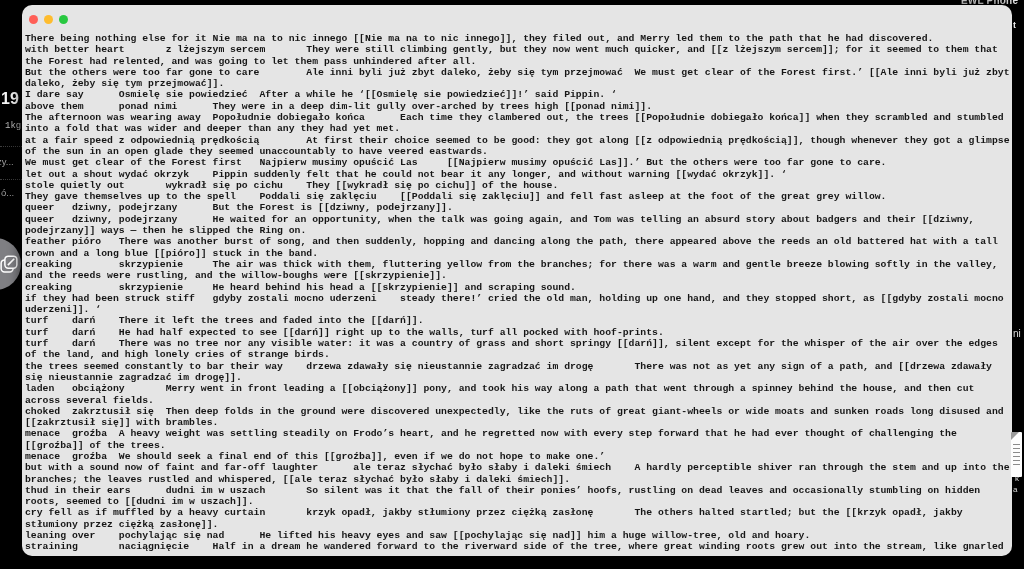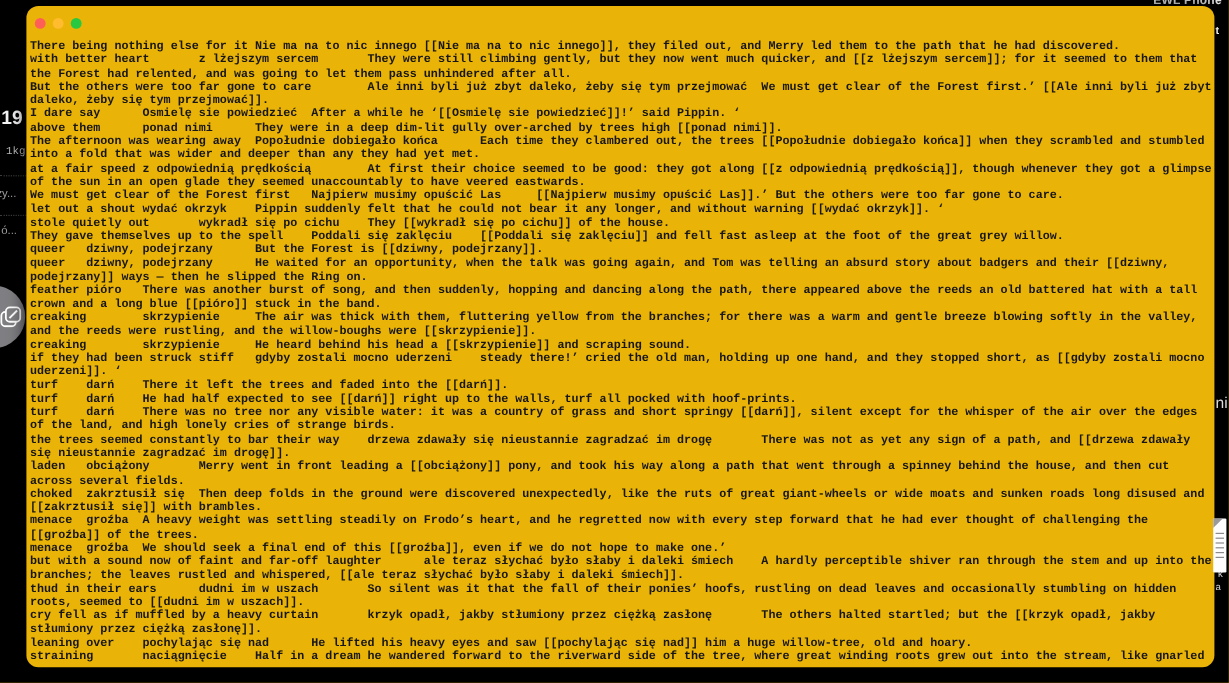--- a/index.html
+++ b/index.html
@@ -7,21 +7,21 @@
     width:1024px; height:569px;
     background:#000;
     position:relative;
     overflow:hidden;
     font-family:"Liberation Sans", sans-serif;
   }
   
   .bg-item { position:absolute; z-index:1; color:#ededed; }
   .bg-title { left:961px; top:-5px; font-size:10px; font-weight:bold; letter-spacing:.2px; }
   .frag-t   { left:1013px; top:20px; font-size:9px; font-weight:bold; z-index:3; }
-  .frag-ni  { left:1013px; top:328px; font-size:13px; z-index:3; color:#dcdcdc; }
+  .frag-ni  { left:1013px; top:328px; font-size:10px; z-index:3; color:#dcdcdc; }
   .frag-k   { left:1015px; top:474px; font-size:8px; z-index:3; color:#dcdcdc; }
   .frag-a   { left:1013px; top:485px; font-size:8px; z-index:3; color:#dcdcdc; }
 
   .side { position:absolute; left:0; top:0; width:22px; height:569px; z-index:1; }
   .side .badge  { position:absolute; left:1px;  top:90px;  font-size:16px; font-weight:bold; color:#f4f4f4; }
   .side .weight { position:absolute; left:5px;  top:121px; font-size:9px;  color:#b8b8b8;font-family:Liberation Mono, monospace; }
   .side .sep1   { position:absolute; left:0; top:146px; width:22px; border-top:1px dotted #3d3d3d; }
   .side .sep2   { position:absolute; left:0; top:179px; width:22px; border-top:1px dotted #3d3d3d; }
   .side .trunc1 { position:absolute; left:-3px; top:156px; font-size:9.5px; color:#9d9d9d; }
   .side .trunc2 { position:absolute; left:1px;  top:187px; font-size:9.5px; color:#9d9d9d; }
@@ -44,21 +44,21 @@
     width:0; height:0;
     border-top:8px solid #9a9a9a;
     border-right:8px solid transparent;
   }
   .thumb .tline { position:absolute; left:2px; width:7px; height:1px; background:#8b8b8b; }
 
   
   .window {
     position:absolute; left:22px; top:5px; z-index:2;
     width:990px; height:551px;
-    background:#eab308;
+    background:#e5e5e5;
     border-radius:10px;
     box-shadow:0 0 14px rgba(0,0,0,.8);
   }
   .titlebar { position:absolute; left:0; top:0; width:100%; height:26px; }
   .tl { position:absolute; top:10px; width:9px; height:9px; border-radius:50%; }
   .tl.red    { left:7px; }
   .tl.yellow { left:22px; }
   .tl.green  { left:37px; }
 
   .doc {

